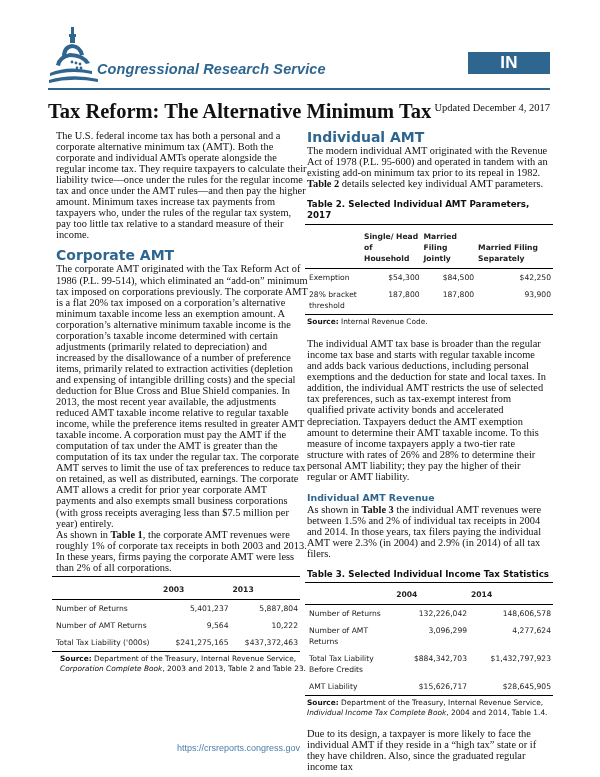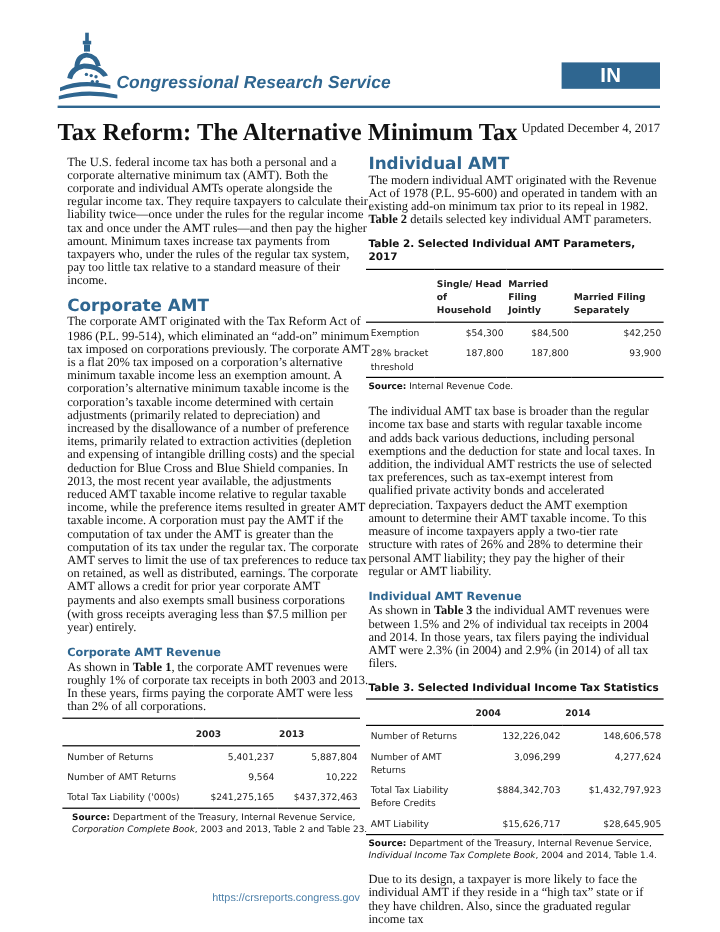--- a/index.html
+++ b/index.html
@@ -54,21 +54,20 @@
 </div>
 <div class="badge">IN FOCUS</div>
 <div class="rule"></div>
 <div class="updated">Updated December 4, 2017</div>
 <h1 class="title">Tax Reform: The Alternative Minimum Tax</h1>
 
 <div class="col left">
   <p class="body">The U.S. federal income tax has both a personal and a corporate alternative minimum tax (AMT). Both the corporate and individual AMTs operate alongside the regular income tax. They require taxpayers to calculate their liability twice—once under the rules for the regular income tax and once under the AMT rules—and then pay the higher amount. Minimum taxes increase tax payments from taxpayers who, under the rules of the regular tax system, pay too little tax relative to a standard measure of their income.</p>
   <h2 class="sec" style="margin-top:8px;">Corporate AMT</h2>
   <p class="body">The corporate AMT originated with the Tax Reform Act of 1986 (P.L. 99-514), which eliminated an “add-on” minimum tax imposed on corporations previously. The corporate AMT is a flat 20% tax imposed on a corporation’s alternative minimum taxable income less an exemption amount. A corporation’s alternative minimum taxable income is the corporation’s taxable income determined with certain adjustments (primarily related to depreciation) and increased by the disallowance of a number of preference items, primarily related to extraction activities (depletion and expensing of intangible drilling costs) and the special deduction for Blue Cross and Blue Shield companies. In 2013, the most recent year available, the adjustments reduced AMT taxable income relative to regular taxable income, while the preference items resulted in greater AMT taxable income. A corporation must pay the AMT if the computation of tax under the AMT is greater than the computation of its tax under the regular tax. The corporate AMT serves to limit the use of tax preferences to reduce tax on retained, as well as distributed, earnings. The corporate AMT allows a credit for prior year corporate AMT payments and also exempts small business corporations (with gross receipts averaging less than $7.5 million per year) entirely.</p>
-  <h3 class="sub" style="margin-top:10px;">Corporate AMT Revenue</h3>
   <p class="body"><span>As shown in </span><b>Table 1</b><span>, the corporate AMT revenues were roughly 1% of corporate tax receipts in both 2003 and 2013. In these years, firms paying the corporate AMT were less than 2% of all corporations.</span></p>
   <table class="t" style="width:248px; margin-left:-4px; margin-top:3px;">
     <thead>
       <tr>
         <th style="width:44%; padding-top:7px;"></th>
         <th style="padding-top:7px;">2003</th>
         <th style="padding-top:7px;">2013</th>
       </tr>
       <tr>
           <th colspan="3" style="padding:0; border-top:none;"></th>

